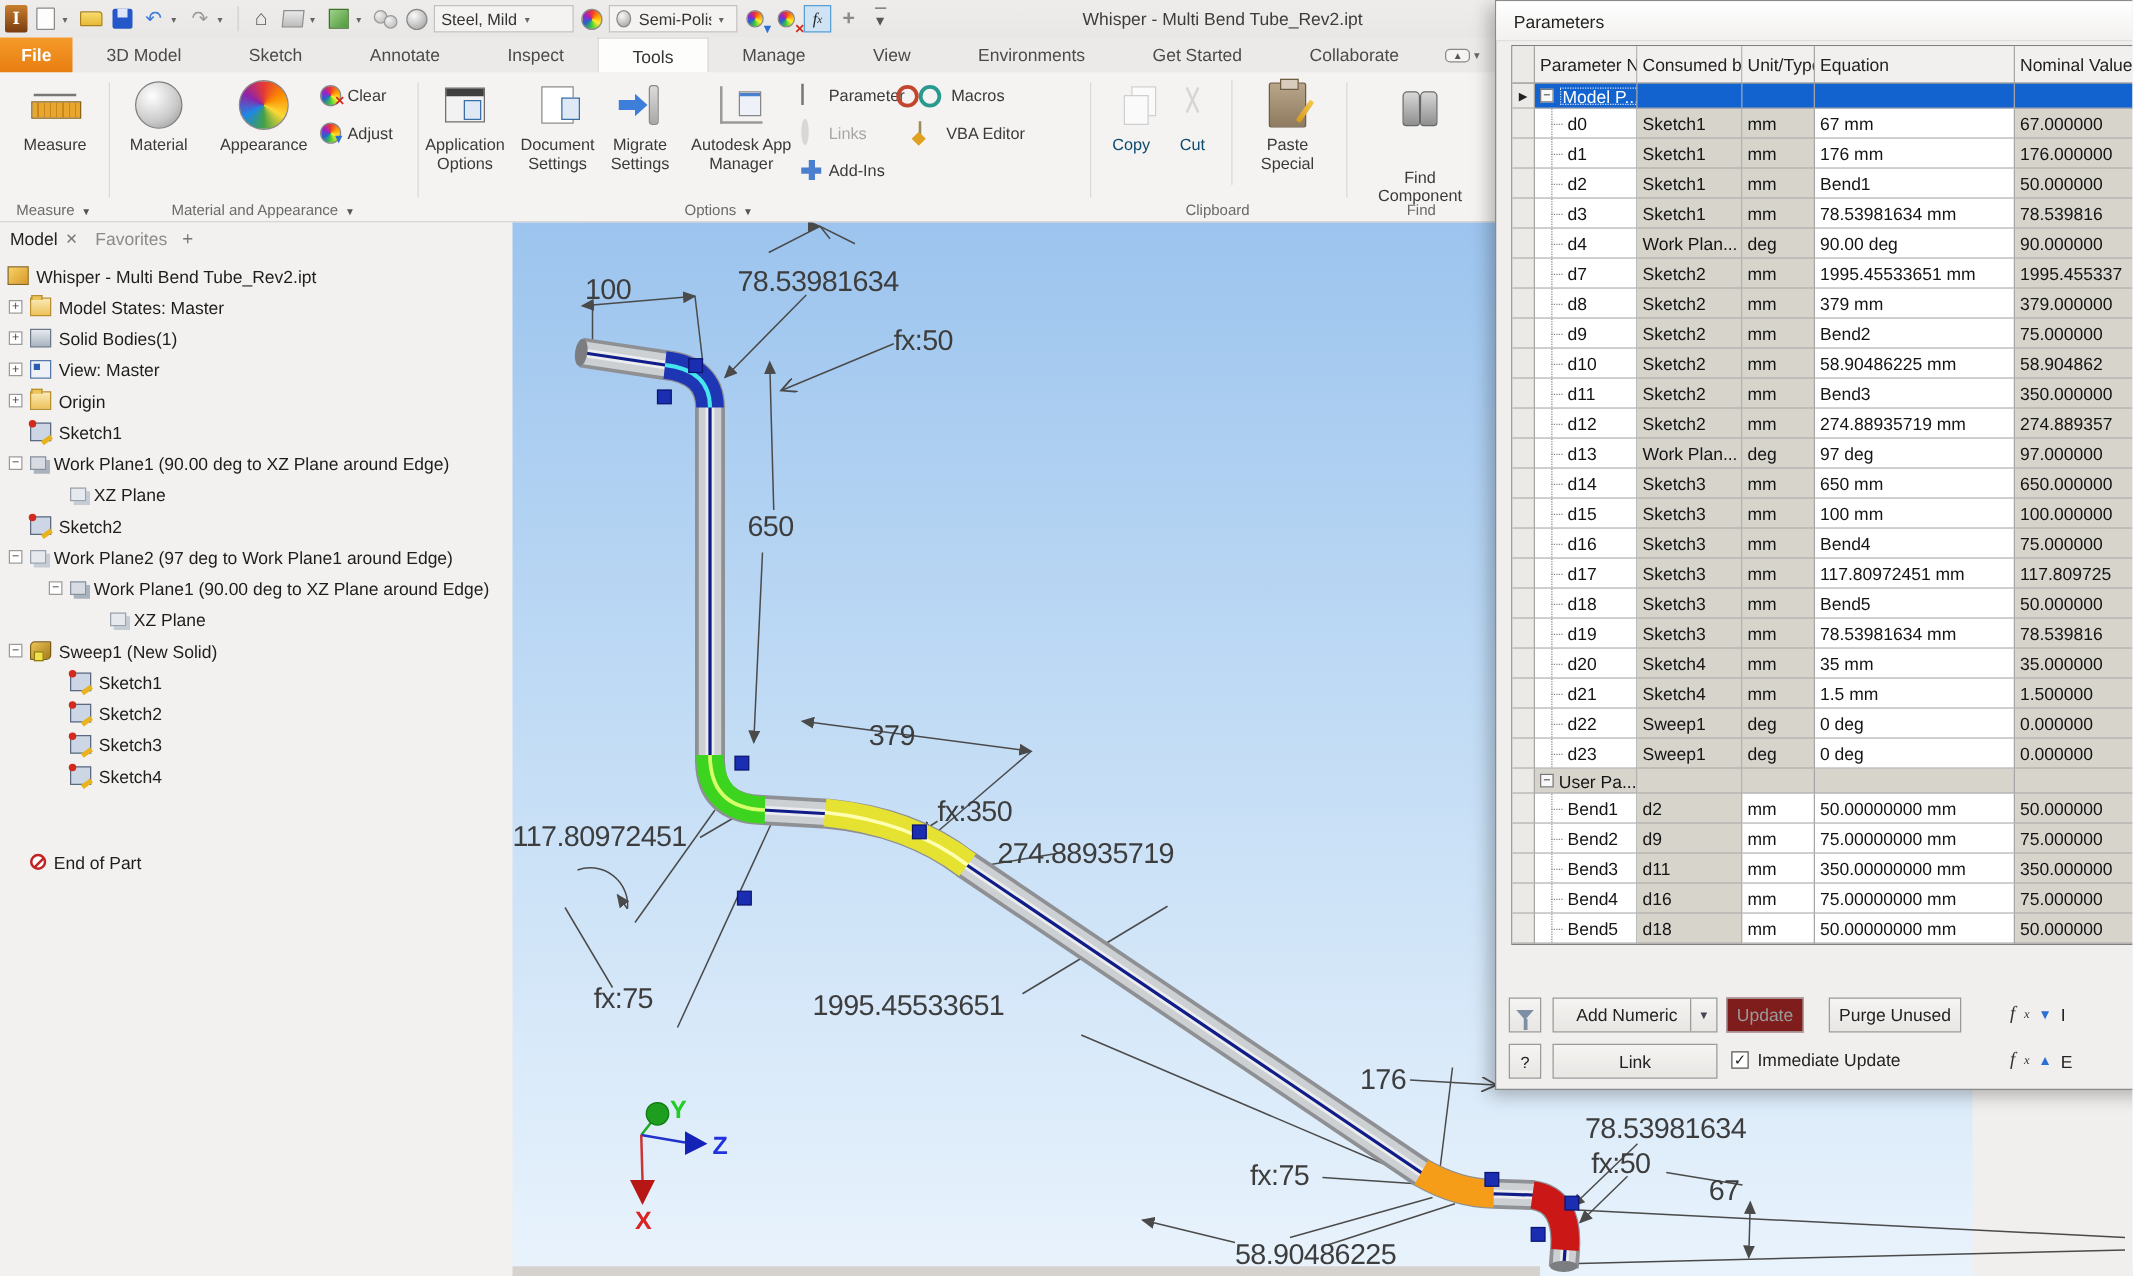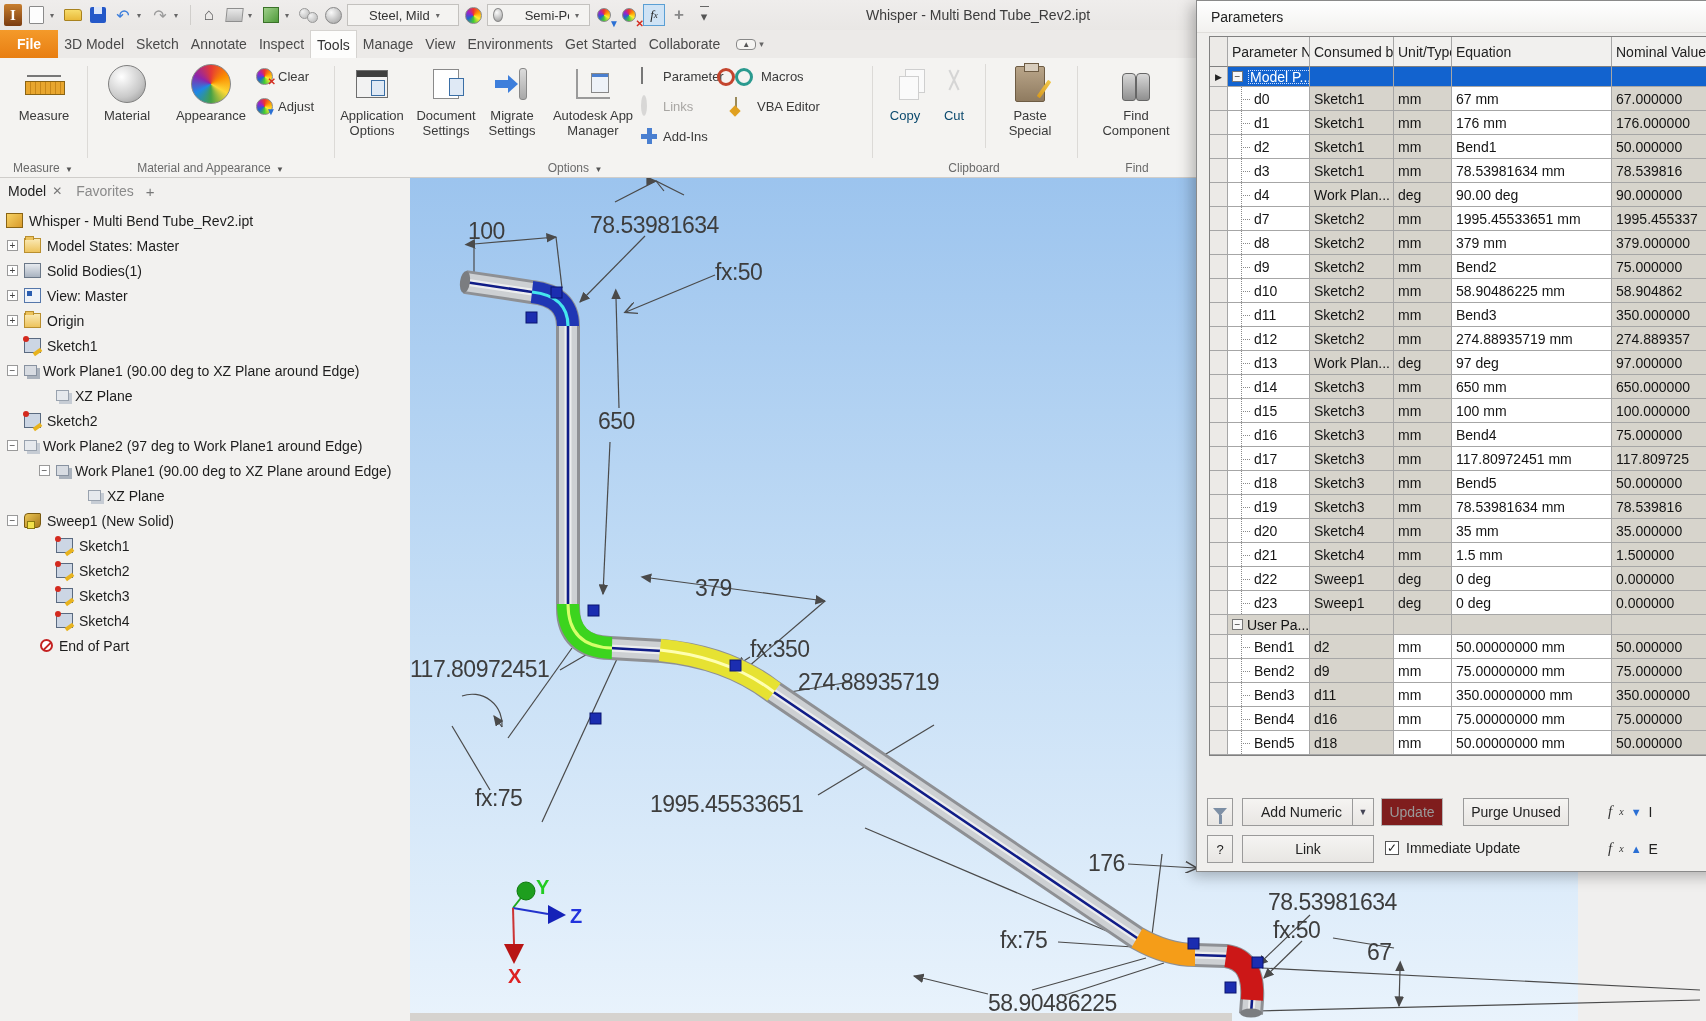--- a/index.html
+++ b/index.html
@@ -17,31 +17,31 @@
 .i-save { width:16px; height:16px; background:#2458c8; border-radius:2px; position:relative; }
 .i-save::after { content:""; position:absolute; left:4px; top:0; width:8px; height:7px; background:#dce6f8; }
 .i-home { font-size:17px; color:#5a5a5a; }
 .i-cam { width:17px; height:14px; background:linear-gradient(#e8e8e8,#bdbdbd); border:1px solid #8e8e8e; transform:skewX(-6deg); }
 .i-cube { width:16px; height:16px; background:linear-gradient(135deg,#9fd08a,#4f9a3a); border:1px solid #3a7228; }
 .i-balls { width:18px; height:14px; position:relative; }
 .i-balls::before,.i-balls::after { content:""; position:absolute; width:9px; height:9px; border-radius:50%; background:radial-gradient(circle at 30% 30%,#f2f2f2,#b5b5b5); border:1px solid #999; }
 .i-balls::after { left:8px; top:4px; }
 .i-sphere { width:17px; height:17px; border-radius:50%; background:radial-gradient(circle at 35% 30%,#fafafa,#9a9a9a); border:1px solid #888; }
 .qcombo { height:22px; border:1px solid #c3c1be; background:#f4f3f1; display:flex; align-items:center; font-size:13px; color:#333; padding:0 5px; gap:6px; flex:none; }
-.qcombo .lbl { white-space:nowrap; overflow:hidden;margin-left:16px; }
+.qcombo .lbl { white-space:nowrap; overflow:hidden; }
 .i-wheel { width:17px; height:17px; border-radius:50%; background:conic-gradient(#e33,#f90,#fe3,#4c3,#26c,#92c,#e33); border:1px solid #888; flex:none; }
 .fxbox { width:22px; height:22px; border:1px solid #5a9fd4; background:#cfe3f5; display:flex; align-items:center; justify-content:center; font-family:"Liberation Serif",serif; font-style:italic; font-size:13px; color:#222; }
 .i-plus { font-size:17px; color:#8a8a8a; font-weight:bold; }
 .i-morebar { display:flex; flex-direction:column; align-items:center; }
 .i-morebar i { display:block; width:9px; border-top:1px solid #666; margin-bottom:2px; }
 .win-title { position:absolute; left:866px; top:7px; font-size:14px; color:#3c3c3c; white-space:nowrap; }
 
 
 .tabrow { position:absolute; left:0; top:30px; width:1706px; height:28px; background:#eceae8; display:flex; align-items:stretch; }
-.rtab { padding:0 6px; display:flex; align-items:center; font-size:14px; color:#4a4a4a; white-space:nowrap; }
+.rtab { padding:0 27px; display:flex; align-items:center; font-size:14px; color:#4a4a4a; white-space:nowrap; }
 .rtab.file { background:linear-gradient(#f49a2a,#e87e12); color:#fff; font-weight:bold; padding:0 17px; }
 .rtab.active { background:#fdfdfc; border:1px solid #d5d3d0; border-bottom:none; color:#333; }
 .collapsebtn { margin-left:10px; display:flex; align-items:center; gap:3px; color:#666; font-size:9px; }
 .collapsebtn .pillico { border:1px solid #888; border-radius:4px; padding:0px 5px; font-size:8px; color:#555; background:#f5f4f2; }
 
 
 .ribbon { position:absolute; left:0; top:58px; width:1706px; height:120px; background:#f4f3f1; border-bottom:1px solid #cfcdca; }
 .rgroup { position:absolute; top:0; height:120px; }
 .rgsep { position:absolute; top:8px; width:1px; height:92px; background:#dcdad7; }
 .rglabel { position:absolute; bottom:3px; left:0; right:0; text-align:center; font-size:12px; color:#6a6a6a; white-space:nowrap; }
@@ -353,21 +353,21 @@
         <span class="icn">
             <span class="ic-paste"></span>
           </span>
         <span>Paste Special</span>
       </div>
       <div class="rglabel">Clipboard</div>
     </div>
     <div class="rgsep" style="left:1077px;"></div>
 
     <div class="rgroup" style="left:1078px;width:118px;">
-      <div class="bigbtn" style="left:12px;width:92px;">
+      <div class="bigbtn" style="left:12px;width:92px;gap:26px;">
         <span class="icn">
             <span class="ic-binoc"></span>
           </span>
         <span>Find Component</span>
       </div>
       <div class="rglabel">Find</div>
     </div>
   </div>
 
   <div class="browser">
@@ -451,21 +451,21 @@
           <span>Sketch2</span>
         </div>
         <div class="titem" style="padding-left: 56px;">
           <span class="ticon i-sketch"></span>
           <span>Sketch3</span>
         </div>
         <div class="titem" style="padding-left: 56px;">
           <span class="ticon i-sketch"></span>
           <span>Sketch4</span>
         </div>
-        <div class="titem" style="padding-left: 40px;">
+        <div class="titem" style="padding-left: 24px; margin-top: 44px;">
           <span class="ticon i-eop"></span>
           <span>End of Part</span>
         </div>
       </div>
     <span class="bpencil">✎</span>
   </div>
 
   <div class="viewport">
     <svg width="1296" height="843" viewBox="0 0 1296 843">
       <defs>

